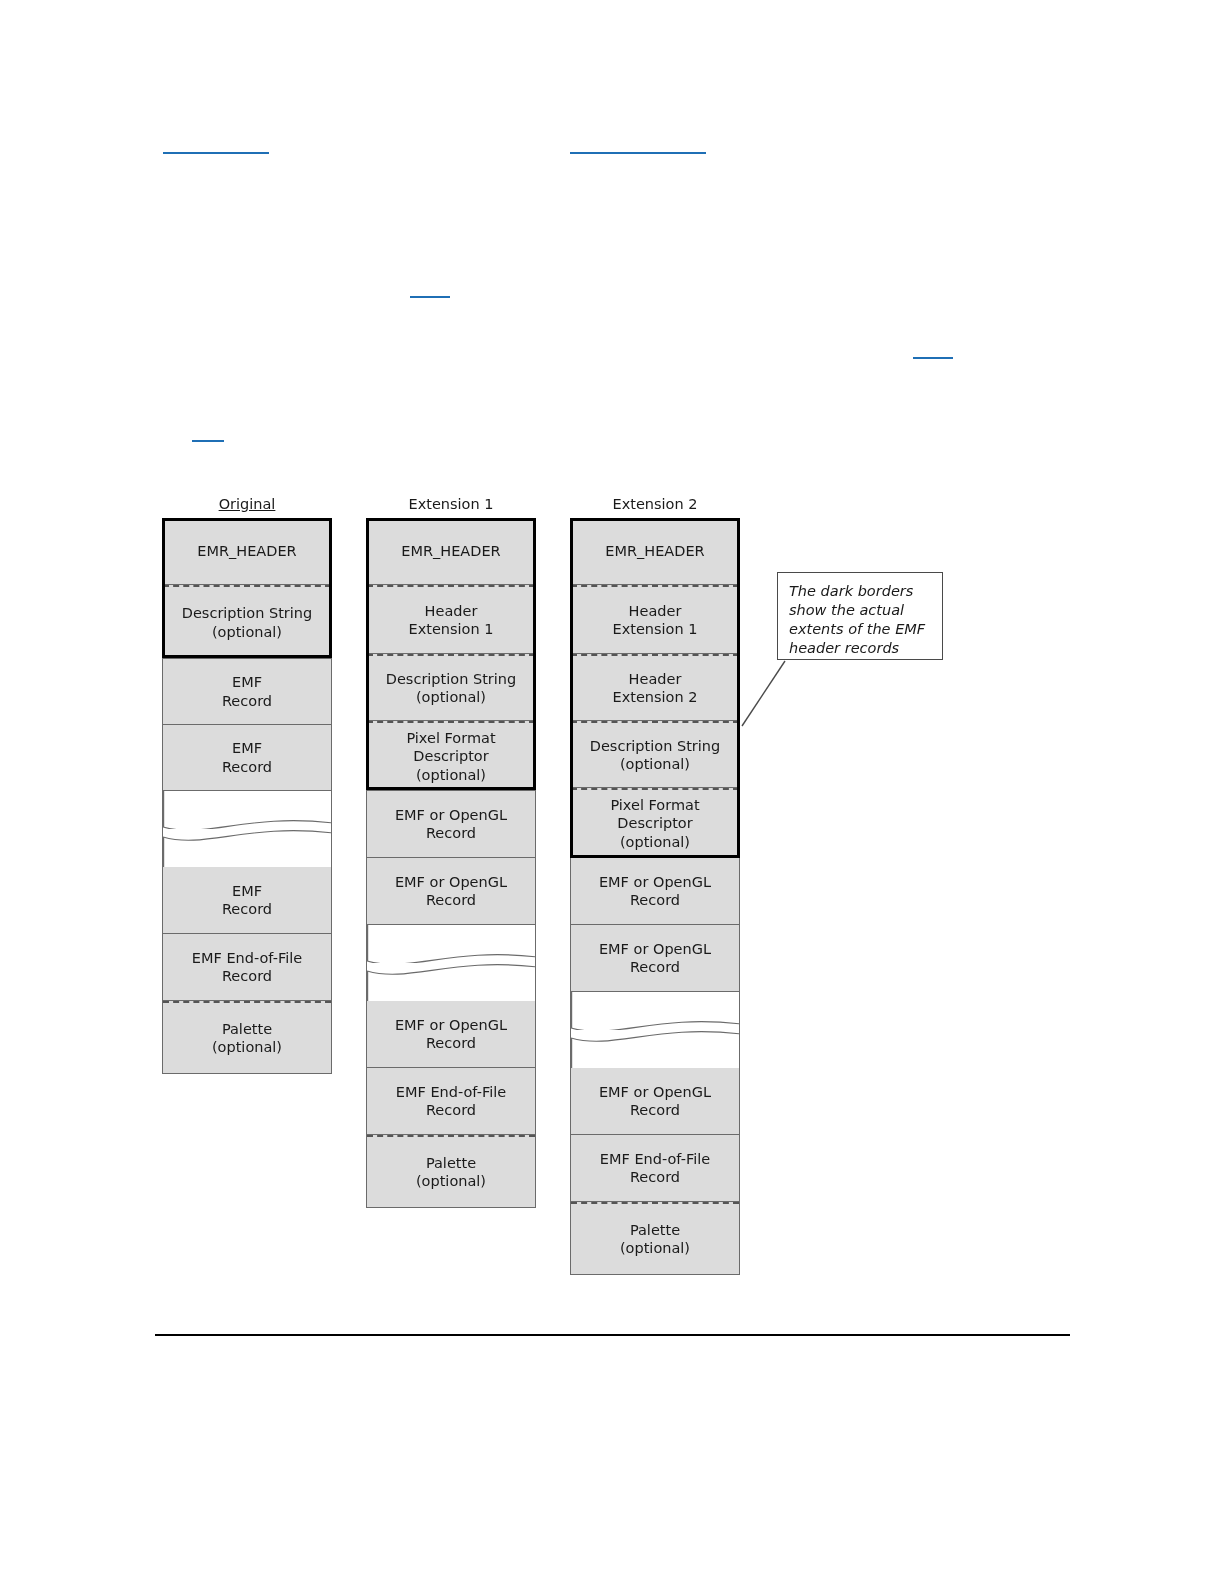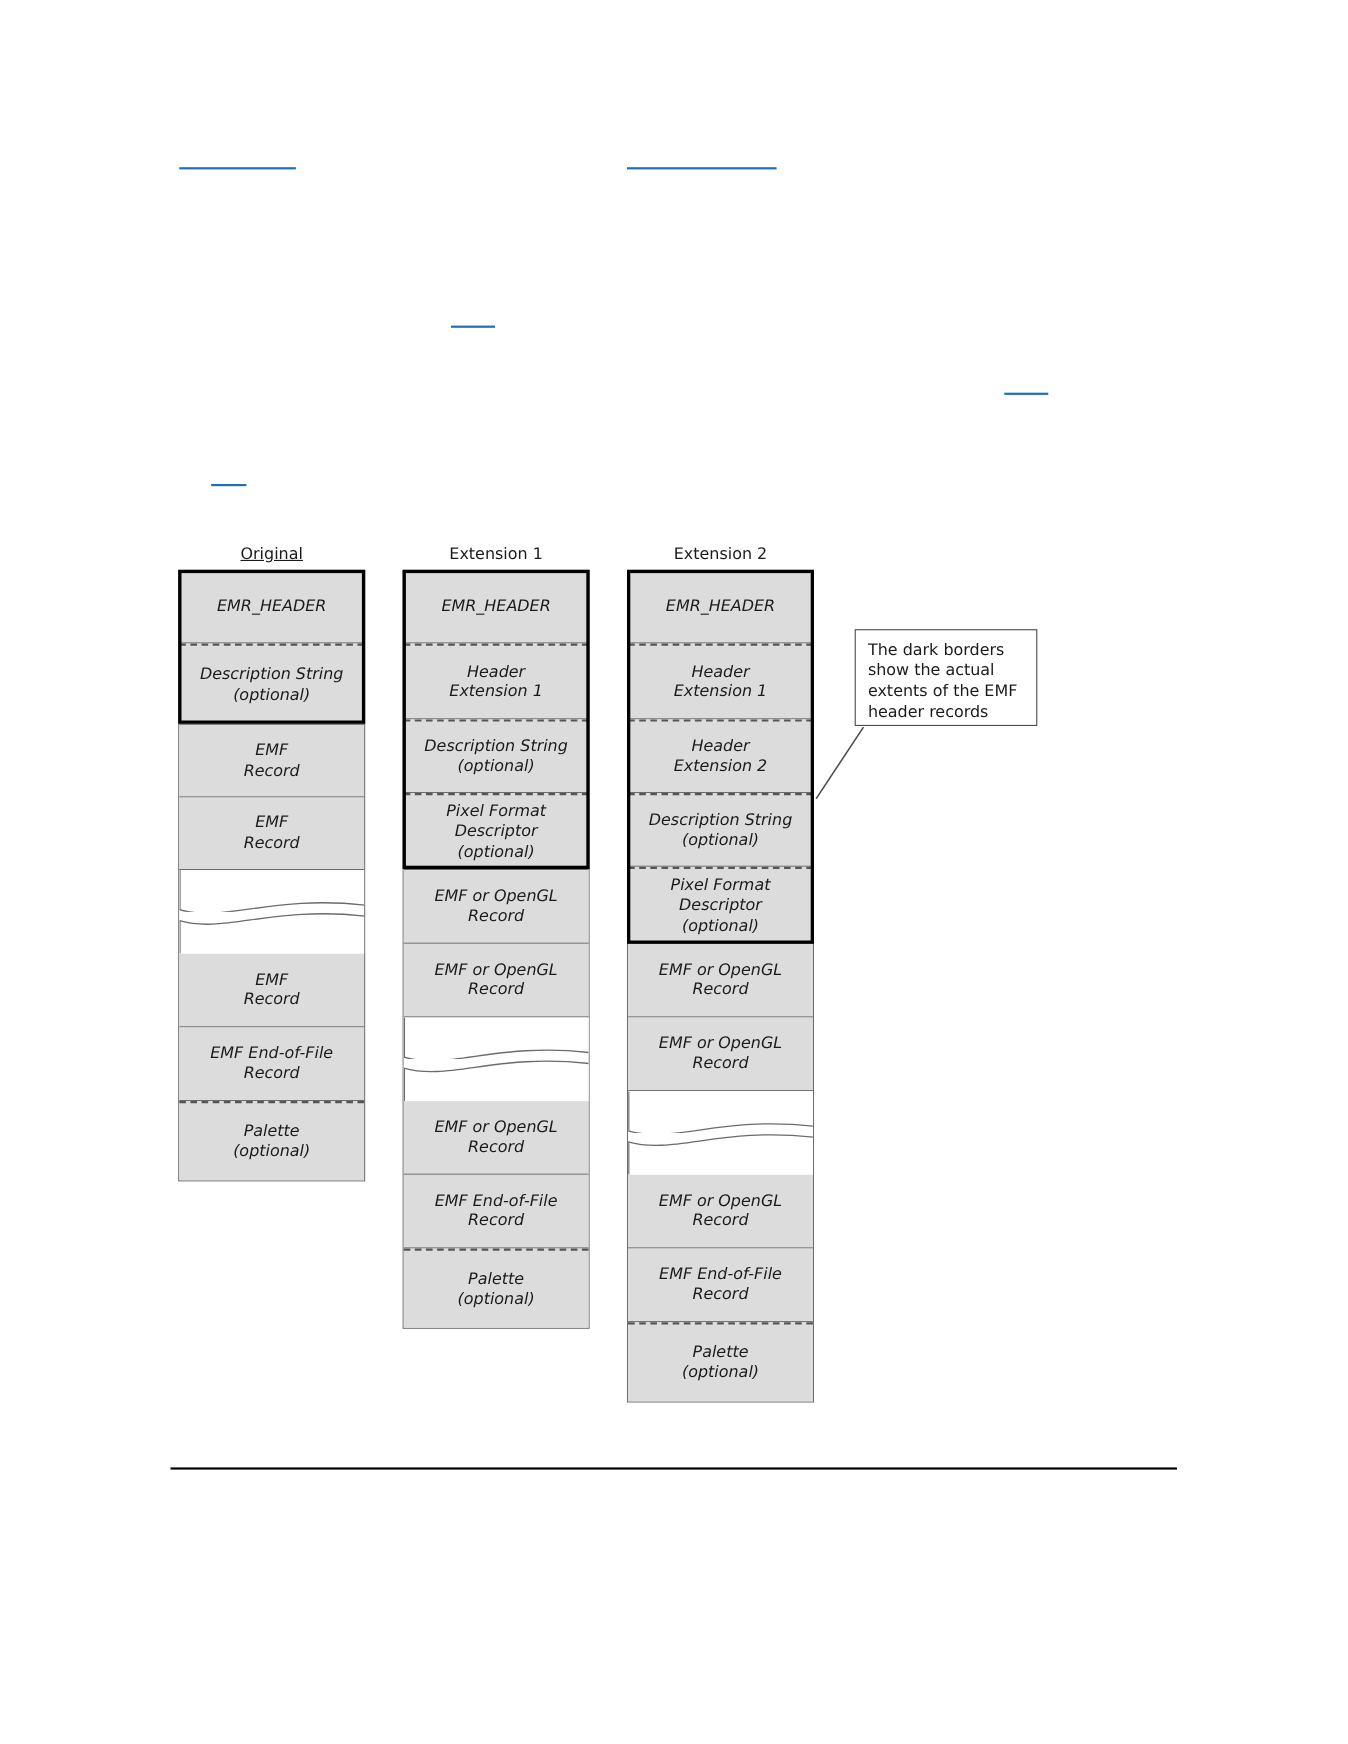--- a/index.html
+++ b/index.html
@@ -60,21 +60,21 @@
     justify-content: center;
     text-align: center;
     font-size: 14.5px;
     line-height: 18.5px;
     color: #1a1a1a;
   }
   .seg:last-child { border-bottom: none; }
   .seg.dashed-top {
     border-top: 2.5px dashed #555555;
   }
-  .seg .txt { padding: 0 4px; white-space: pre-line; font-style: italic; }
+  .seg .txt { padding: 0 4px; white-space: pre-line; }
 
   
   .heavy-box {
     position: absolute;
     left: 0;
     box-sizing: border-box;
     border: 3.5px solid #000000;
     pointer-events: none;
   }
 
@@ -82,21 +82,21 @@
   #callout {
     position: absolute;
     box-sizing: border-box;
     border: 1.5px solid #4a4a4a;
     background: #ffffff;
     padding: 9px 11px 10px 11px;
     font-size: 14.5px;
     line-height: 19px;
     color: #1a1a1a;
   }
-  #callout-text { white-space: pre-line; }
+  #callout-text { white-space: pre-line; font-style: italic; }
   #leader {
     position: absolute;
     pointer-events: none;
   }
 
   
   #footer-rule {
     position: absolute;
     border-top: 2px solid #000000;
   }

